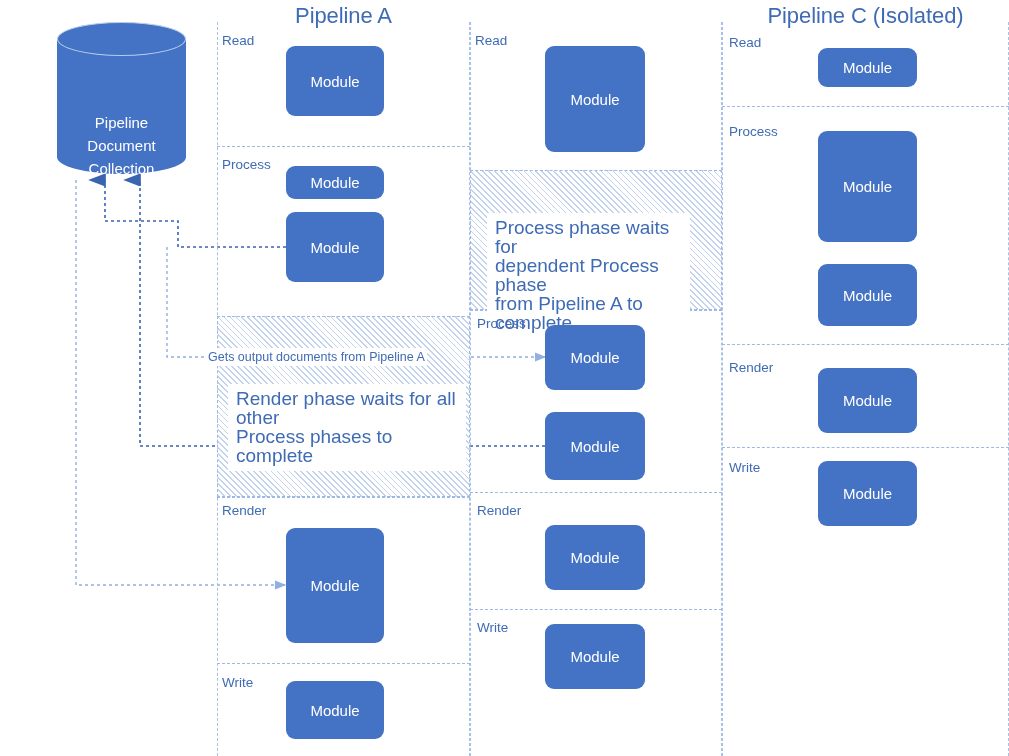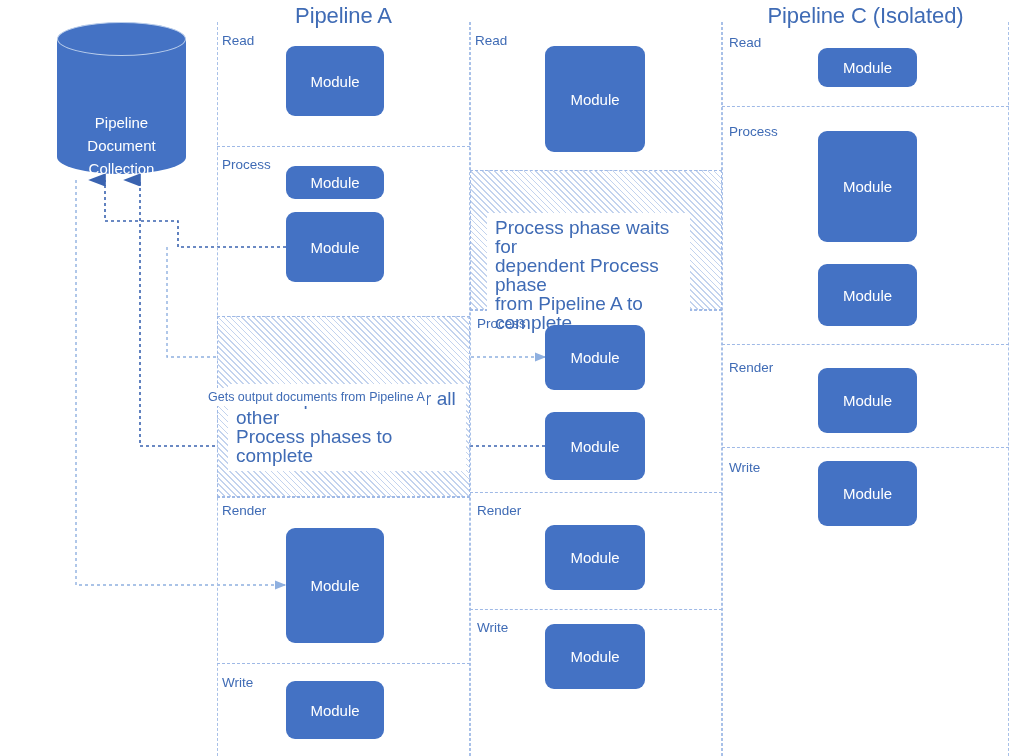--- a/index.html
+++ b/index.html
@@ -239,16 +239,16 @@
   <div class="phase-label" style="left:729px; top:124px;">Process</div>
   <div class="module" style="left:818px; top:131px; width:99px; height:111px;">Module</div>
   <div class="module" style="left:818px; top:264px; width:99px; height:62px;">Module</div>
 
   <div class="phase-label" style="left:729px; top:360px;">Render</div>
   <div class="module" style="left:818px; top:368px; width:99px; height:65px;">Module</div>
 
   <div class="phase-label" style="left:729px; top:460px;">Write</div>
   <div class="module" style="left:818px; top:461px; width:99px; height:65px;">Module</div>
 
-  <div class="conn-label" style="left:206px; top:348px;margin-top:40px;">Gets output documents from Pipeline A</div>
+  <div class="conn-label" style="left:206px; top:348px;">Gets output documents from Pipeline A</div>
 
 
 </div>
 
 </body></html>

